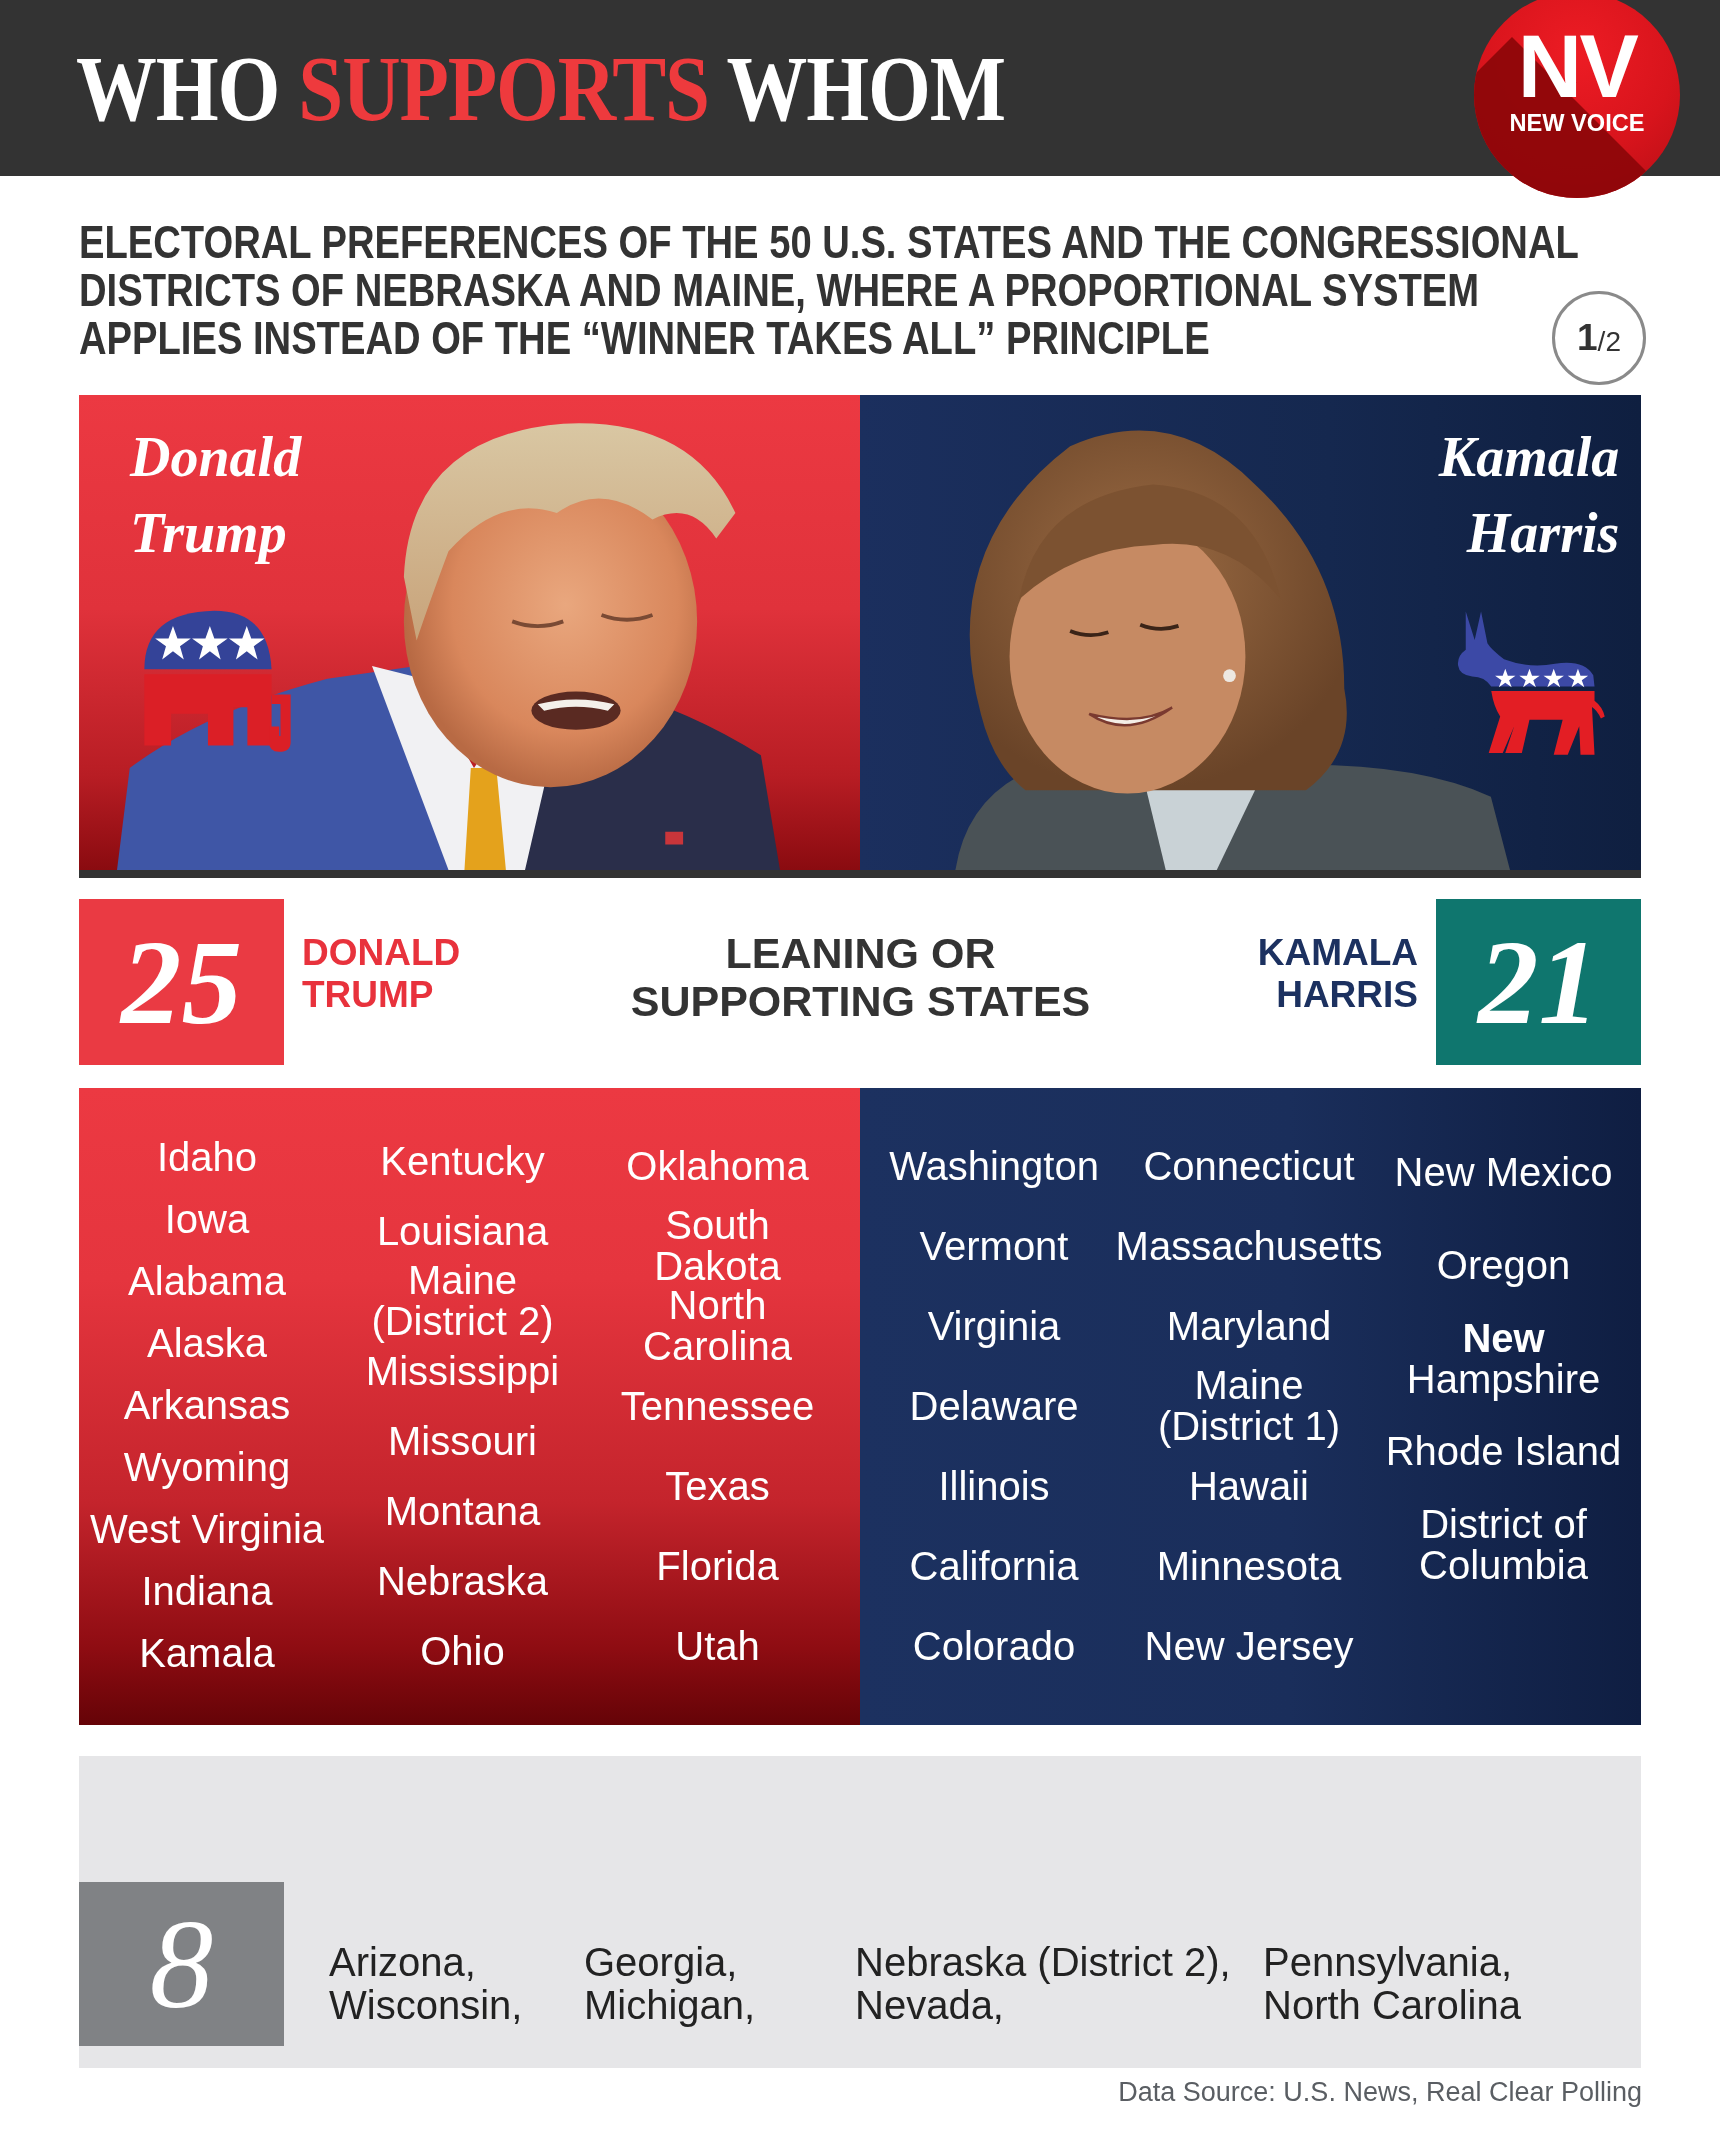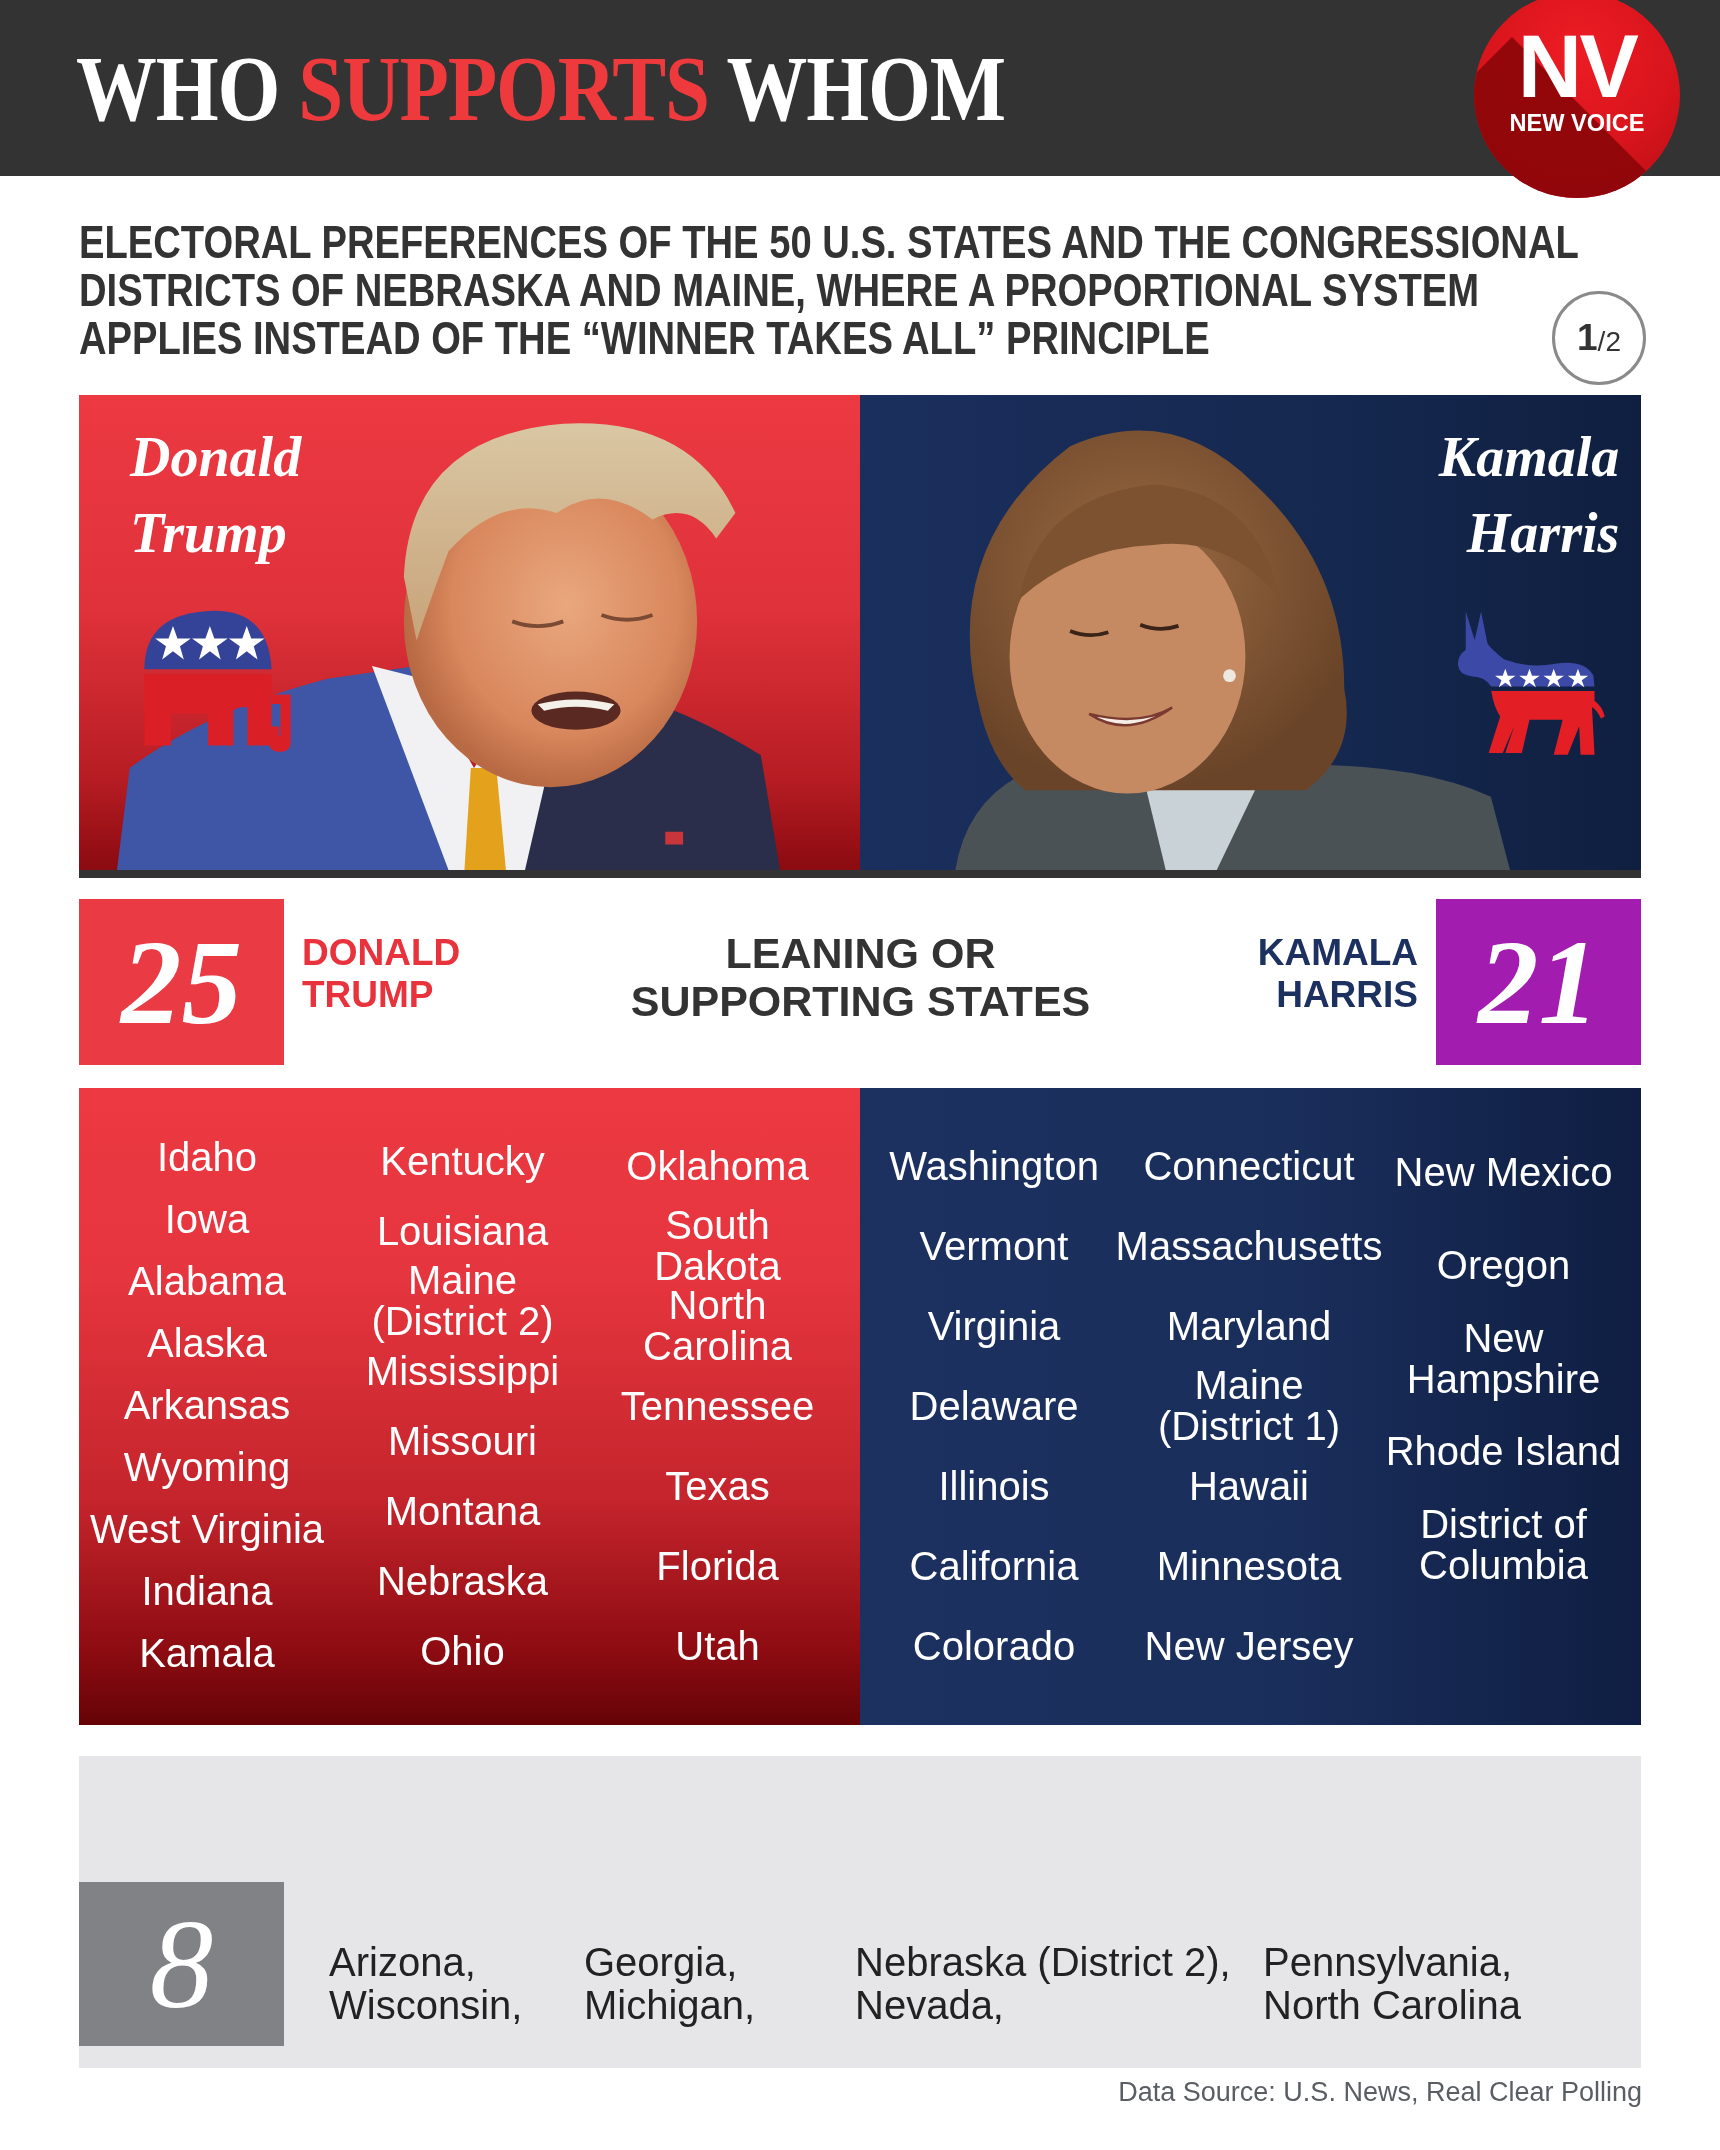--- a/index.html
+++ b/index.html
@@ -76,21 +76,21 @@
   .harris .party-icon { left: 593px; top: 210px; width: 153px; height: 153px; }
 
   
   .count-box {
     position: absolute; top: 899px; width: 205px; height: 166px;
     display: flex; align-items: center; justify-content: center;
     font-family: "Liberation Serif", serif; font-style: italic; font-weight: bold;
     font-size: 121px; color: #ffffff; line-height: 1;
   }
   .count-box.trump { left: 79px; background: #EA3A43; }
-  .count-box.harris { left: 1436px; background: #a21caf; }
+  .count-box.harris { left: 1436px; background: #0f766e; }
   .count-label {
     position: absolute; top: 932px; font-family: "Liberation Sans", sans-serif; font-weight: bold;
     font-size: 37px; line-height: 42px; text-transform: uppercase;
   }
   .count-label.trump { left: 302px; color: #E8323C; text-align: left; }
   .count-label.harris { right: 303px; color: #1C3160; text-align: right; }
   .count-center {
     position: absolute; left: 593px; top: 929px; width: 535px; text-align: center;
     font-family: "Liberation Sans", sans-serif; font-weight: bold; font-size: 43px; line-height: 48px;
     color: #333333; text-transform: uppercase;
@@ -406,21 +406,21 @@
       </div>
     </div>
   <div class="state-col col-3">
       <div class="state" style="height: 93px; display: flex; flex-direction: column; justify-content: center;">
         <div style="line-height: 45px;">New Mexico</div>
       </div>
       <div class="state" style="height: 93px; display: flex; flex-direction: column; justify-content: center;">
         <div style="line-height: 45px;">Oregon</div>
       </div>
       <div class="state" style="height: 93px; display: flex; flex-direction: column; justify-content: center;">
-        <div style="line-height: 41px;">New</div>
+        <div style="line-height: 41px; font-weight: bold;">New</div>
         <div style="line-height: 41px;">Hampshire</div>
       </div>
       <div class="state" style="height: 93px; display: flex; flex-direction: column; justify-content: center;">
         <div style="line-height: 45px;">Rhode Island</div>
       </div>
       <div class="state" style="height: 93px; display: flex; flex-direction: column; justify-content: center;">
         <div style="line-height: 41px;">District of</div>
         <div style="line-height: 41px;">Columbia</div>
       </div>
     </div>

